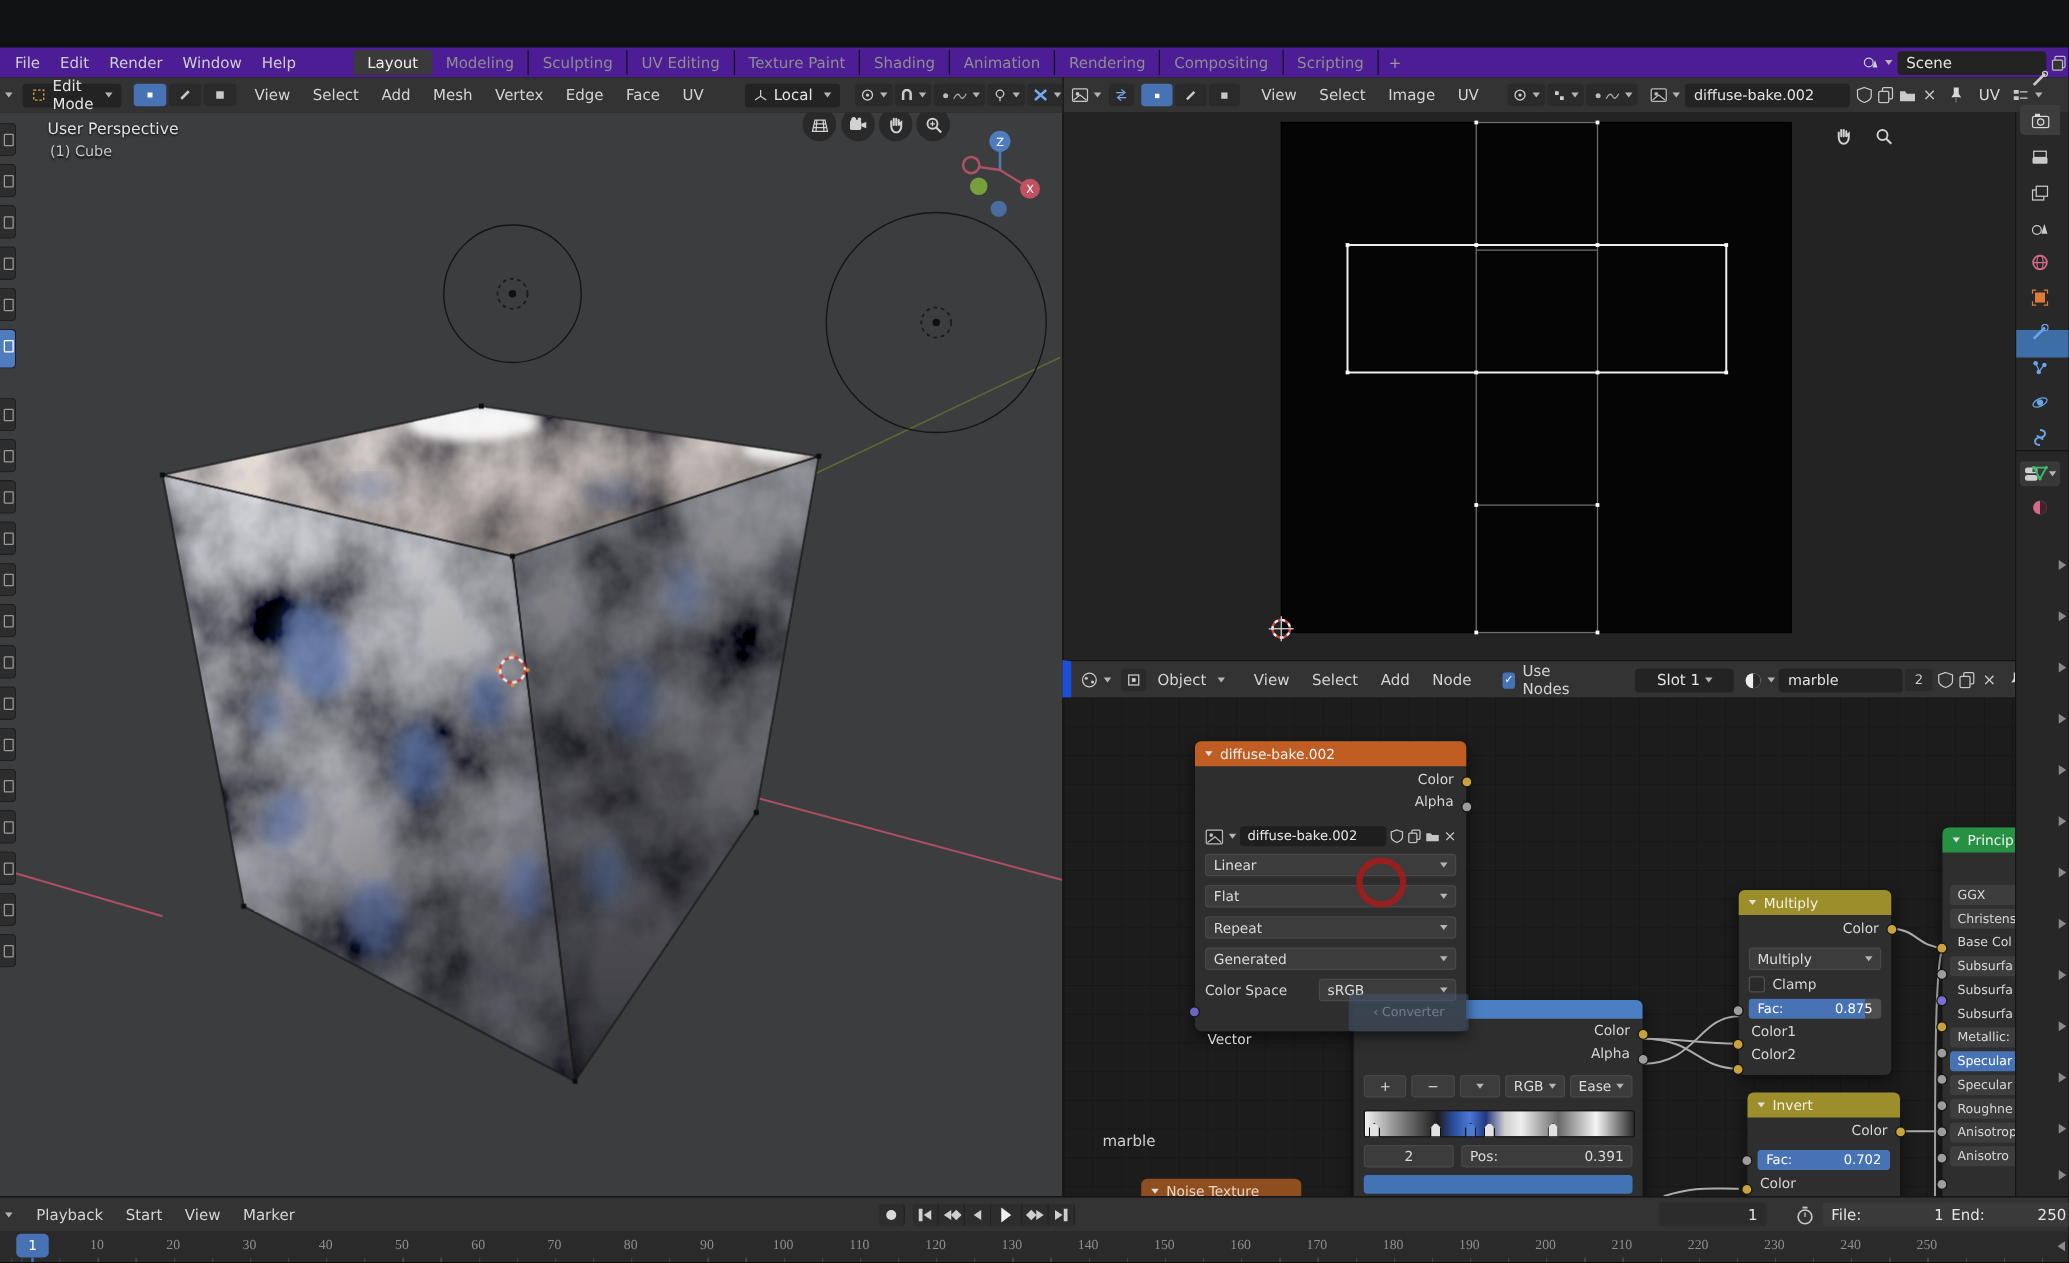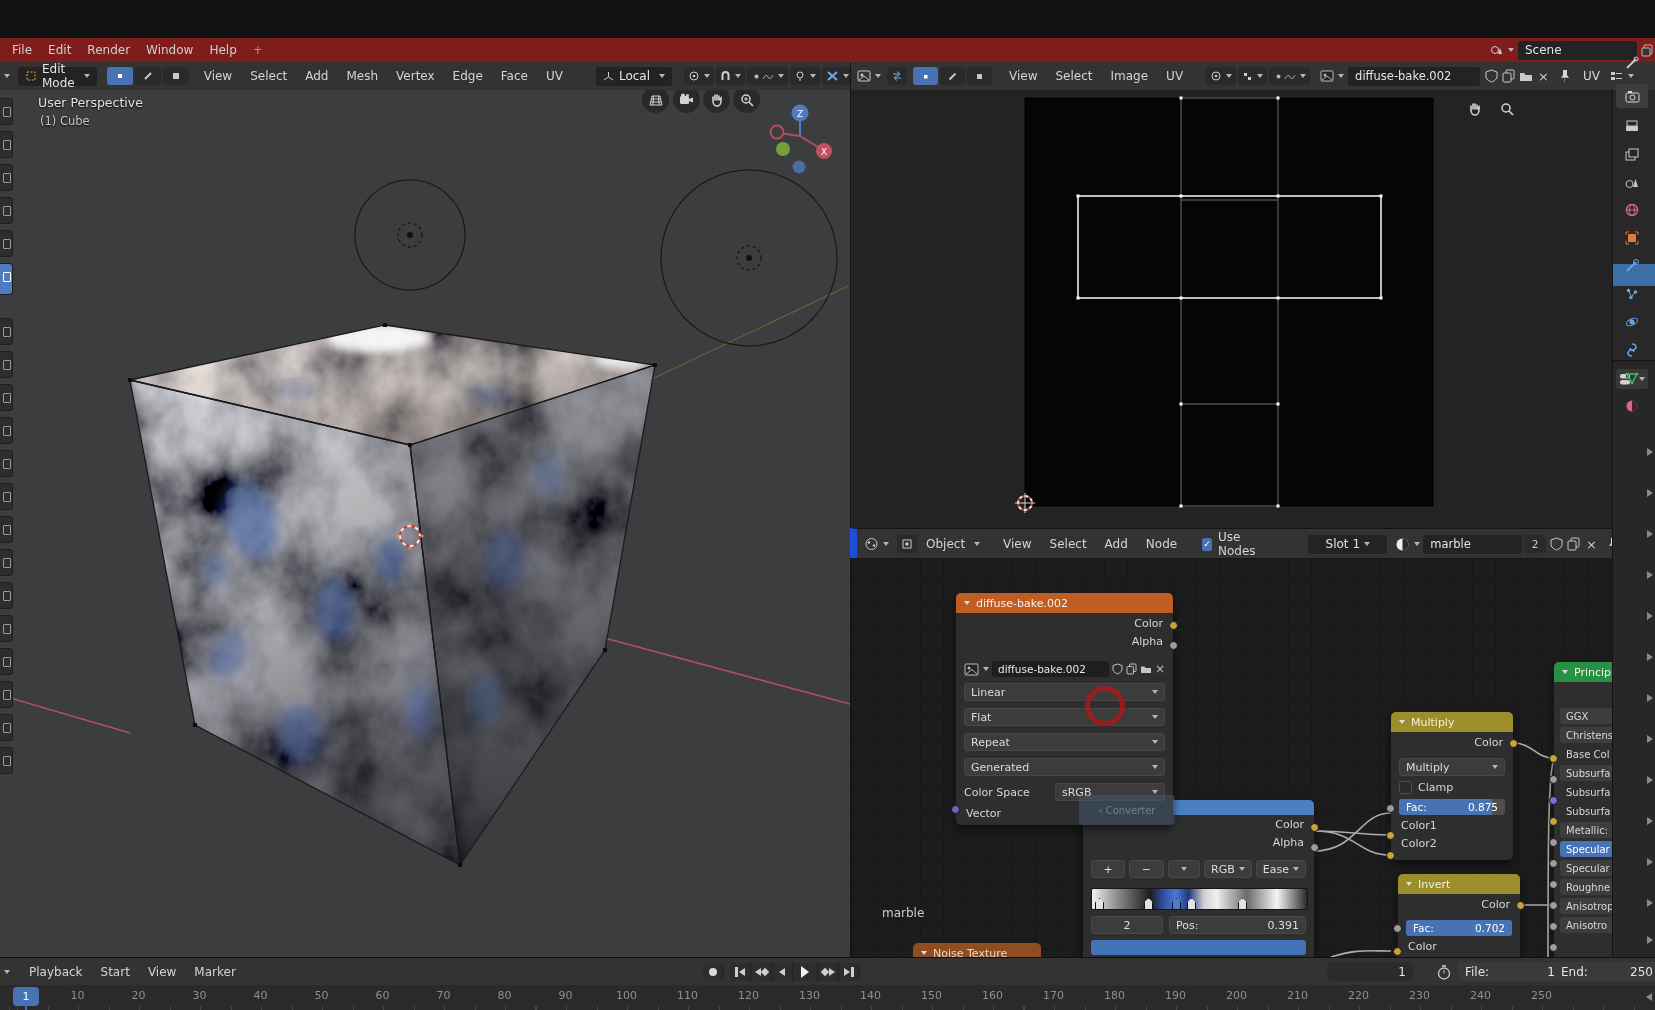--- a/index.html
+++ b/index.html
@@ -9,21 +9,21 @@
   .abs{position:absolute;}
   .flex{display:flex;align-items:center;}
   .ch{display:inline-block;width:0;height:0;border-left:3.5px solid transparent;border-right:3.5px solid transparent;border-top:4px solid #b5b5b5;margin-left:4px;}
   .tri-d{width:0;height:0;border-top:4px solid #e0e0e0;border-left:3.5px solid transparent;border-right:3.5px solid transparent;}
   .tri-r{width:0;height:0;border-left:6px solid #cfcfcf;border-top:4.5px solid transparent;border-bottom:4.5px solid transparent;}
   .tri-l{width:0;height:0;border-right:6px solid #cfcfcf;border-top:4.5px solid transparent;border-bottom:4.5px solid transparent;}
   .diam{width:6px;height:6px;background:#cfcfcf;transform:rotate(45deg);}
   .bar{width:2.5px;height:10px;background:#cfcfcf;}
   
   #strip0{left:0;top:0;width:1655px;height:38px;background:#111213;}
-  #topbar{left:0;top:38px;width:1655px;height:24px;background:#7f1d1d;border-bottom:1px solid #0e0e0e;display:flex;align-items:center;}
+  #topbar{left:0;top:38px;width:1655px;height:24px;background:#4c1d95;border-bottom:1px solid #0e0e0e;display:flex;align-items:center;}
   .tmenu{padding:0 8px;color:#cfcfcf;font-size:12px;}
   .wtab{padding:3px 11px;color:#8e8e8e;font-size:12px;border-right:1px solid #141414;}
   .wtab.active{background:#3a3a3a;color:#ececec;border-radius:4px 4px 0 0;border-right:none;}
   
   .ehdr{background:#333333;border-bottom:1px solid #191919;display:flex;align-items:center;color:#d4d4d4;}
   .hmenu{padding:0 9px;font-size:12px;}
   .hfield{background:#232323;border-radius:3px;height:19px;display:flex;align-items:center;padding:0 7px;color:#e4e4e4;}
   .hbtn{background:#2a2a2a;border-radius:3px;height:18px;display:flex;align-items:center;justify-content:center;padding:0 4px;margin-left:2px;}
   .hbtn.on{background:#4772b3;}
   
@@ -37,21 +37,21 @@
   .sk.y{background:#c8a33c}.sk.g{background:#9d9d9d}.sk.p{background:#7a6fd0}.sk.v{background:#6967c2}
   .nslider{position:relative;background:#4e4e4e;border-radius:3px;height:16px;overflow:hidden;}
   .nslider .fill{position:absolute;left:0;top:0;bottom:0;background:#4772b3;}
   .nslider .txt{position:relative;display:flex;justify-content:space-between;align-items:center;height:100%;padding:0 7px;color:#fff;font-size:10.5px;}
   .rh{position:absolute;width:9px;height:12px;background:#e2e2e2;border:1px solid #101010;box-sizing:border-box;clip-path:polygon(50% 0,100% 38%,100% 100%,0 100%,0 38%);}
   .rh.act{background:#4a7dd0;}
   .pbtn{width:20px;height:18px;background:#2d2d2d;display:flex;align-items:center;justify-content:center;gap:1px;border-right:1px solid #222;}
   .prow{height:16px;display:flex;align-items:center;padding:0 6px;margin:3px 4px 0 6px;border-radius:3px;background:#3d3d3d;color:#d8d8d8;font-size:10px;overflow:hidden;white-space:nowrap;}
   .prow.plain{background:transparent;}
   .prow.hl{background:#4772b3;color:#fff;}
-  .tick{display:inline-block;width:61px;text-align:center;color:#8f8f8f;font-size:11px;}
+  .tick{display:inline-block;width:61px;text-align:center;color:#8f8f8f;font-size:11px;font-family:Liberation Serif, serif;}
   .ptab{position:absolute;left:1616px;width:32px;height:24px;display:flex;align-items:center;justify-content:center;border-radius:4px 0 0 4px;}
   .ptab.active{background:#3d3d3d;}
   .parrow{position:absolute;left:1647px;width:0;height:0;border-left:6px solid #8a8a8a;border-top:4px solid transparent;border-bottom:4px solid transparent;}
   .toolbtn{position:absolute;left:0;width:12px;height:25px;background:#2d2d2d;border-radius:0 4px 4px 0;border:1px solid #1f1f1f;border-left:none;}
   .toolbtn .g{position:absolute;left:3px;top:8px;width:6px;height:8px;border:1px solid #9a9a9a;border-radius:1px;}
   .toolbtn.act{background:#4f7cbf;}
   .roundbtn{position:absolute;width:27px;height:27px;border-radius:50%;background:rgba(36,36,36,.78);display:flex;align-items:center;justify-content:center;}
   .cb{width:13px;height:13px;border-radius:2.5px;display:flex;align-items:center;justify-content:center;font-size:9px;color:#fff;}
   .cb.on{background:#4772b3;}
   .cb.off{background:#2a2a2a;border:1px solid #4e4e4e;box-sizing:border-box;}
@@ -66,20 +66,33 @@
   <div class="abs" id="strip0"></div>
 
   <div class="abs" id="topbar">
     <div class="flex" style="padding-left:4px">
 
     <span class="tmenu">File</span>
         <span class="tmenu">Edit</span>
         <span class="tmenu">Render</span>
         <span class="tmenu">Window</span>
         <span class="tmenu">Help</span>
+      </div>
+    <div class="flex" style="margin-left:38px">
+
+    <span class="wtab active">Layout</span>
+        <span class="wtab">Modeling</span>
+        <span class="wtab">Sculpting</span>
+        <span class="wtab">UV Editing</span>
+        <span class="wtab">Texture Paint</span>
+        <span class="wtab">Shading</span>
+        <span class="wtab">Animation</span>
+        <span class="wtab">Rendering</span>
+        <span class="wtab">Compositing</span>
+        <span class="wtab">Scripting</span>
       </div>
     <span class="tmenu" style="color:#9a9a9a">+</span>
     <div class="flex" style="margin-left:auto;margin-right:2px">
       <span class="minicon">
         <svg width="14" height="12">
             <circle cx="5" cy="6" r="3.5" fill="none" stroke="#cfcfcf"></circle>
             <path d="M8,10 L12,10 L10,4 Z" fill="#cfcfcf"></path>
           </svg>
       </span>
         <span class="ch"></span>
@@ -740,21 +753,21 @@
           <span>Generated</span>
           <span class="ch"></span>
         </div>
       <div class="flex" style="margin:7px 8px 0 8px;gap:6px">
         <span style="flex:1">Color Space</span>
         <span class="nd" style="width:96px">
             <span>sRGB</span>
             <span class="ch"></span>
           </span>
       </div>
-      <div class="nrow" style="margin-top:6px">
+      <div class="nrow" style="margin-top:24px">
           <span>Vector</span>
         </div>
       <span class="sk v" style="left:-5px;top:212px"></span>
     </div>
 
     <div class="abs" style="left:228px;top:237px;width:96px;height:30px;background:rgba(72,92,122,.42);border-radius:3px;
          display:flex;align-items:center;justify-content:center;color:rgba(198,208,224,.4);font-size:10px">‹ Converter</div>
 
     <div class="abs" style="left:234px;top:128px;width:30px;height:30px;border:5px solid rgba(168,26,26,.85);border-radius:50%"></div>
 

